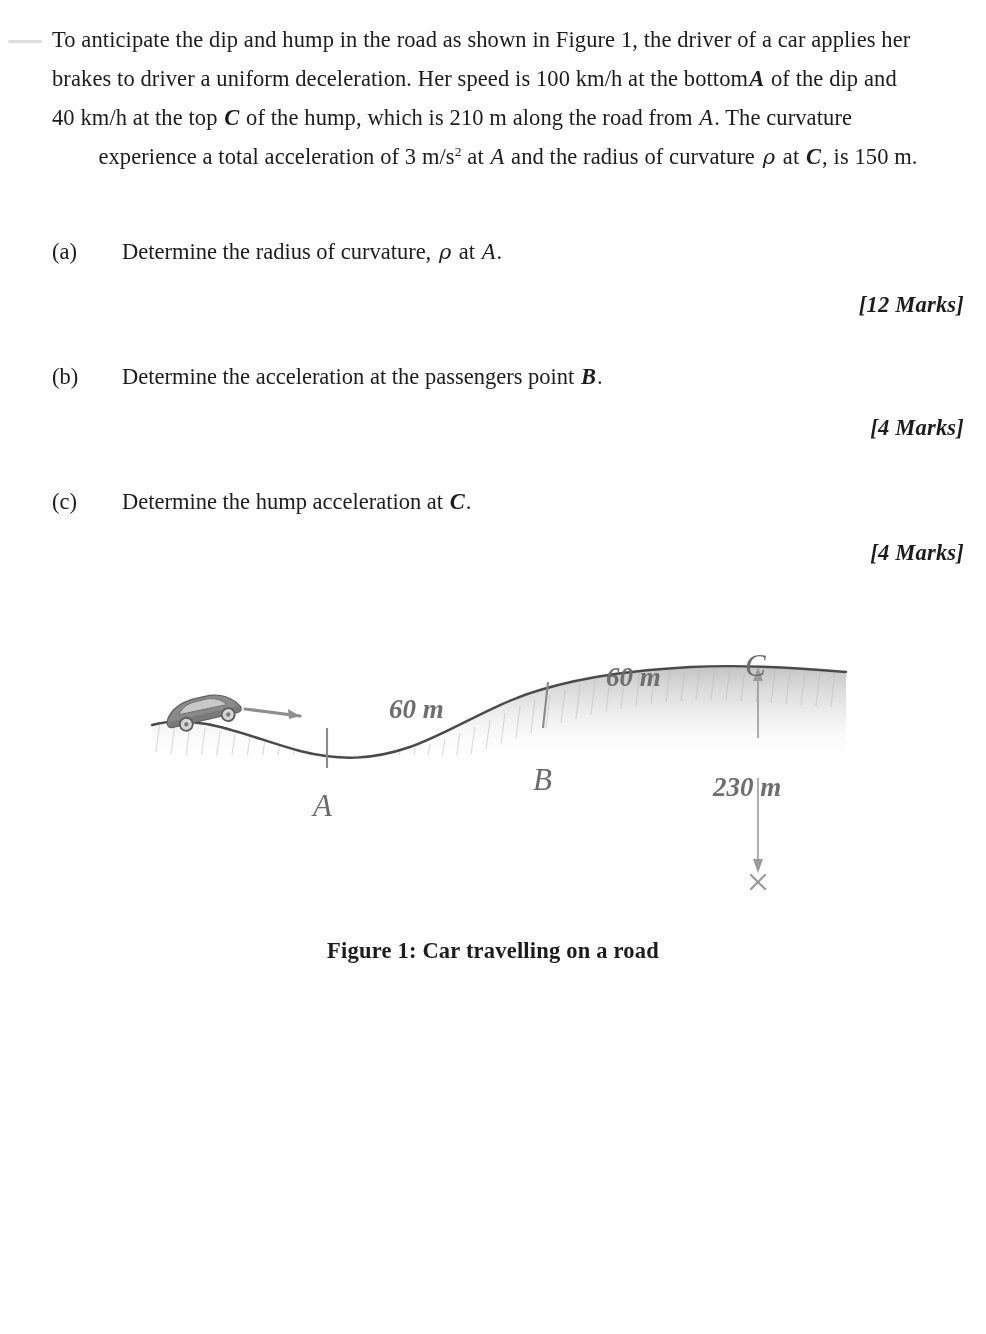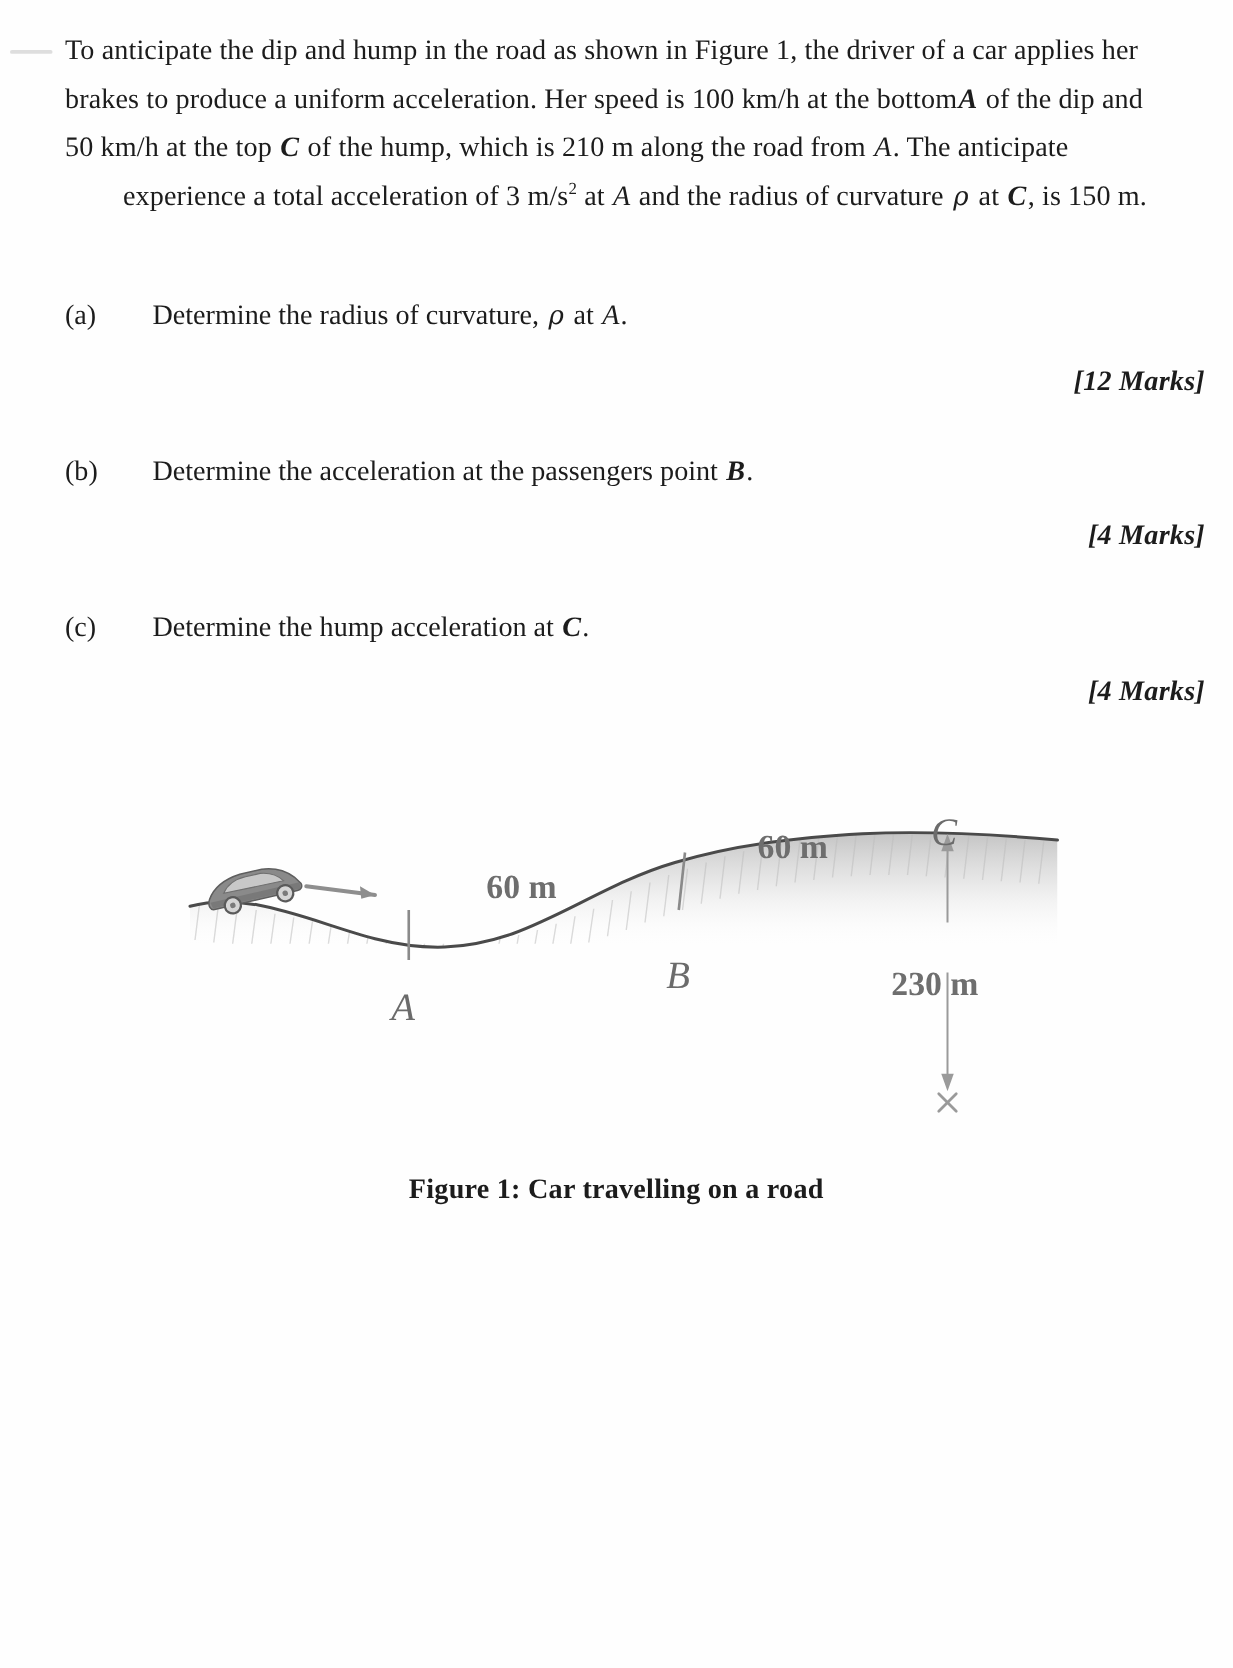--- a/index.html
+++ b/index.html
@@ -110,20 +110,21 @@
   .figure svg {
     position: absolute;
     left: 0;
     top: 0;
   }
   .fig-label {
     position: absolute;
     font-family: "Liberation Serif", "DejaVu Serif", serif;
     color: #5e5e5e;
     white-space: nowrap;
+    font-style: italic;
   }
   .lbl-pt {
     font-style: italic;
     font-size: 31px;
     color: #6b6b6b;
   }
   .lbl-dim {
     font-size: 27px;
     font-weight: 600;
     color: #6e6e6e;
@@ -145,24 +146,24 @@
 
 <div class="page">
 
   <div class="scan-artifact"></div>
 
   <div class="prose">
     <p>
       <span>To anticipate the dip and hump in the road as shown in Figure 1, the driver of a car applies her</span>
     </p>
     <p>
-      <span>brakes to produce a uniform acceleration. Her speed is 100 km/h at the bottom</span><em class="var">A</em><span> of the dip and</span>
+      <span>brakes to driver a uniform deceleration. Her speed is 100 km/h at the bottom</span><em class="var">A</em><span> of the dip and</span>
     </p>
     <p>
-      <span>50 km/h at the top </span><em class="var">C</em><span> of the hump, which is 210 m along the road from </span><em class="varlight">A</em><span>. The anticipate</span>
+      <span>40 km/h at the top </span><em class="var">C</em><span> of the hump, which is 210 m along the road from </span><em class="varlight">A</em><span>. The curvature</span>
     </p>
     <p class="last-line">
       <span>experience a total acceleration of 3 m/s</span><sup class="sq">2</sup><span> at </span><em class="varlight">A</em><span> and the radius of curvature </span><span class="rho">ρ</span><span> at </span><em class="var">C</em><span>, is 150 m.</span>
     </p>
   </div>
 
   <div class="qblock" style="top:236px">
     <div class="qrow">
       <div class="qlabel">(a)</div>
       <div class="qtext">

